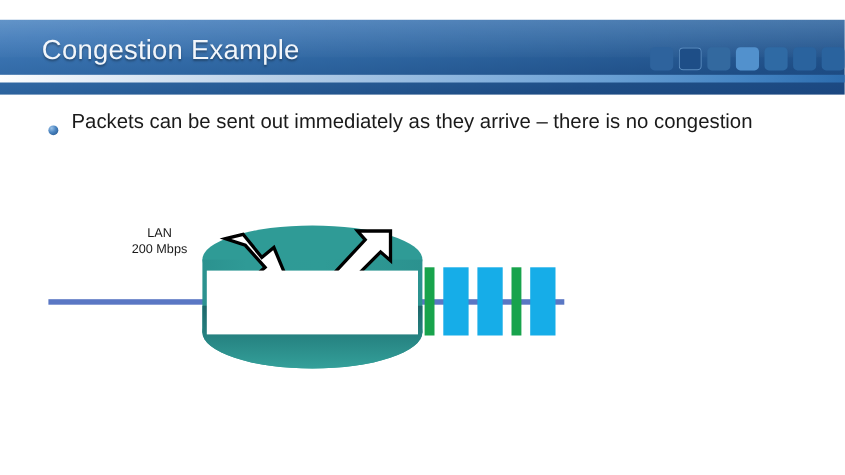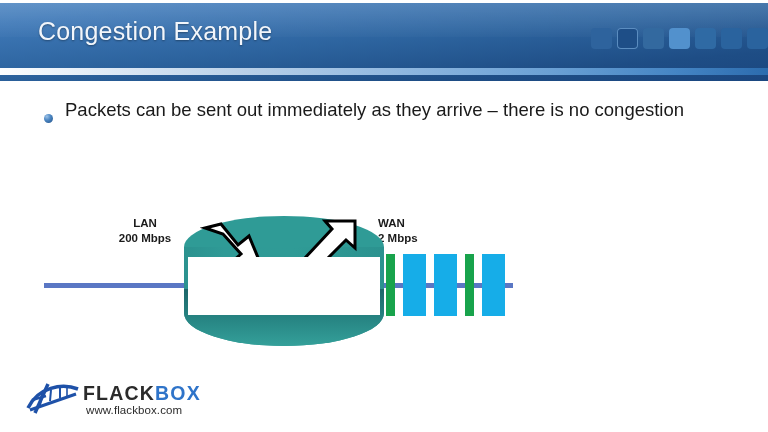--- a/index.html
+++ b/index.html
@@ -15,23 +15,23 @@
   #slide {
     position: relative;
     width: 768px;
     height: 432px;
     background: #ffffff;
   }
 
   
   #header {
     position: absolute;
-    left: 0; top: 3px;
-    width: 768px;
-    height: 78px;
+    left: 0; top: 18px;
+    width: 768px;
+    height: 68px;
     background: linear-gradient(175deg, #4b84c0 0%, #3f79b8 14%, #2d649f 48%, #1e4d85 80%, #1b4780 100%);
     overflow: hidden;
   }
   #header-sheen {
     position: absolute;
     left: 0; top: 0;
     width: 768px; height: 34px;
     background: linear-gradient(180deg, rgba(255,255,255,0.13) 0%, rgba(255,255,255,0.02) 100%);
     pointer-events: none;
   }
@@ -92,24 +92,23 @@
     font-size: 18.5px;
     line-height: 27px;
     color: #1a1a1a;
     font-weight: 400;
   }
 
   
   #diagram {
     position: absolute;
     left: 0;
-    top: 195px;
+    top: 184px;
     width: 684px;
     height: 170px;
-    font-weight: bold;
   }
 
   
   .net-label {
     position: absolute;
     text-align: center;
     font-size: 11.5px;
     line-height: 15px;
     color: #1a1a1a;
     white-space: nowrap;
@@ -209,24 +208,20 @@
     <div id="bullet-text">Packets can be sent out immediately as they arrive – there is no congestion</div>
   </div>
 
   <div id="diagram">
 
     <div class="net-label" id="lan-label">
       <div>LAN</div>
       <div>200 Mbps</div>
     </div>
 
-    <div class="net-label" id="wan-label">
-      <div>WAN</div>
-      <div>2 Mbps</div>
-    </div>
 
     <div class="link-line" id="lan-link"></div>
     <div class="link-line" id="wan-link"></div>
 
     <div id="router">
       <svg id="router-svg" width="202" height="133" viewBox="0 0 202 133">
         <defs>
           <linearGradient id="bodyGrad" x1="0" y1="0" x2="1" y2="0">
             <stop offset="0%" stop-color="#2b928f"></stop>
             <stop offset="20%" stop-color="#2f9a96"></stop>
@@ -259,28 +254,14 @@
     </div>
 
     <div class="packet green" style="left:386px;"></div>
     <div class="packet blue" style="left:403px;"></div>
     <div class="packet blue" style="left:434px;"></div>
     <div class="packet green" style="left:465px;"></div>
     <div class="packet blue" style="left:482px;"></div>
 
   </div>
 
-  <div id="logo">
-    <svg id="logo-mark" width="54" height="34" viewBox="0 0 54 34">
-      <path d="M2,28 C12,7 36,3 52,9" stroke="#1e51a8" stroke-width="3.5" fill="none"></path>
-      <path d="M4,30 L50,14" stroke="#1e51a8" stroke-width="3" fill="none"></path>
-      <path d="M14,25 L16,14" stroke="#1e51a8" stroke-width="2" fill="none"></path>
-      <path d="M24,21 L25,10" stroke="#1e51a8" stroke-width="2" fill="none"></path>
-      <path d="M34,18 L34,8" stroke="#1e51a8" stroke-width="2" fill="none"></path>
-      <path d="M41,16 L41,7" stroke="#1e51a8" stroke-width="1.6" fill="none"></path>
-      <path d="M9,33 L22,4" stroke="#1e51a8" stroke-width="3.5" fill="none"></path>
-      <path d="M6,20 L20,16" stroke="#1e51a8" stroke-width="2.4" fill="none"></path>
-    </svg>
-    <div id="logo-wordmark"><span id="logo-flack">FLACK</span><span id="logo-box">BOX</span></div>
-    <div id="logo-url">www.flackbox.com</div>
-  </div>
 
 </div>
 
 </body></html>

